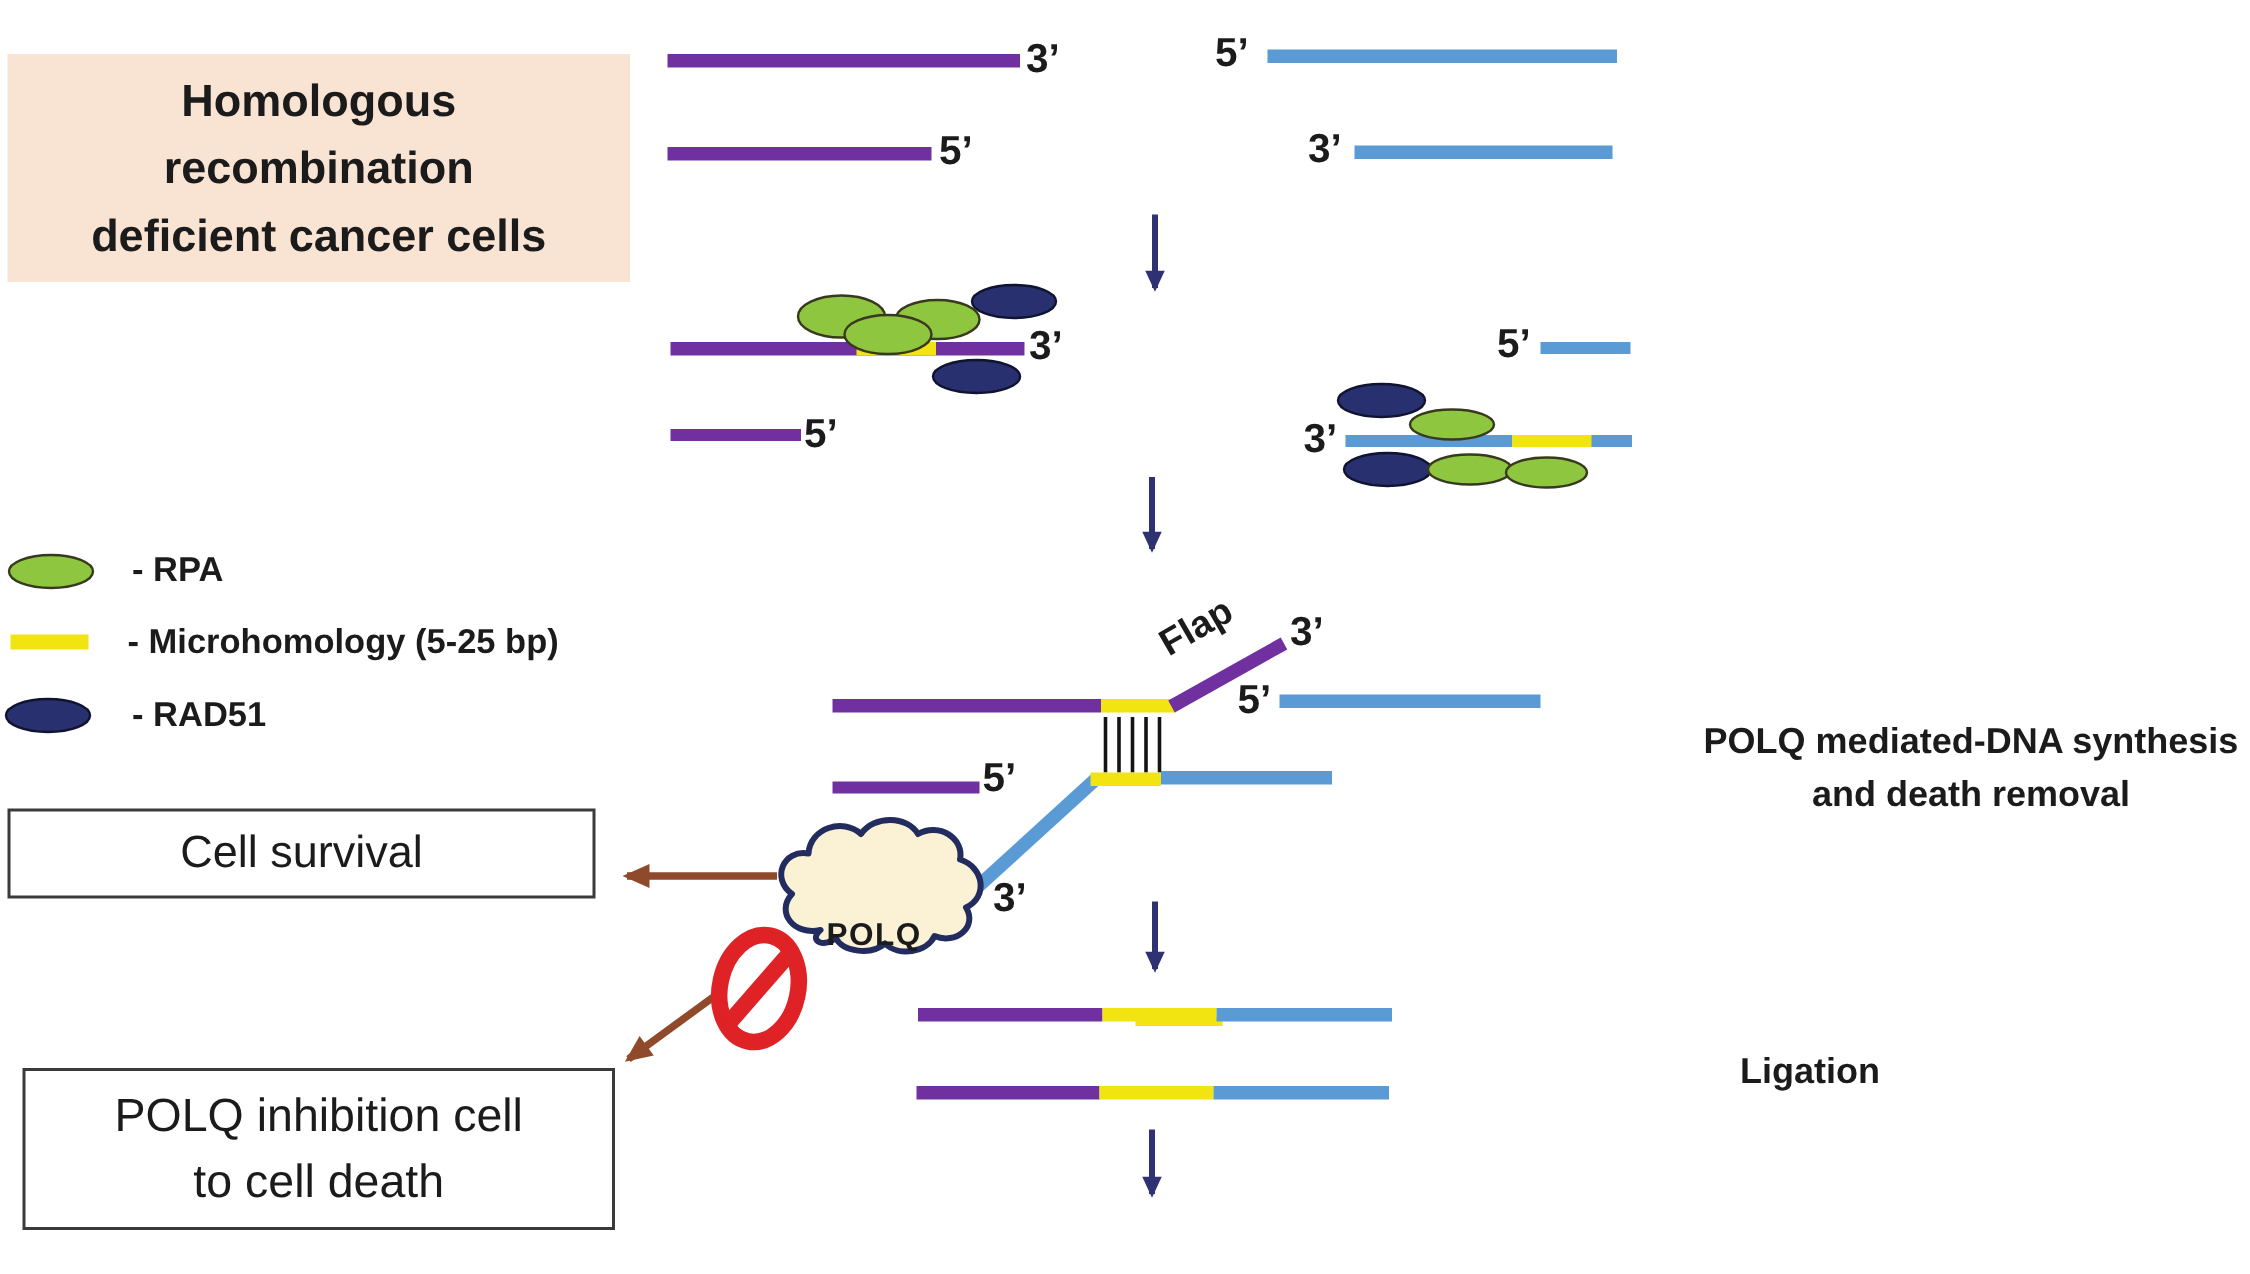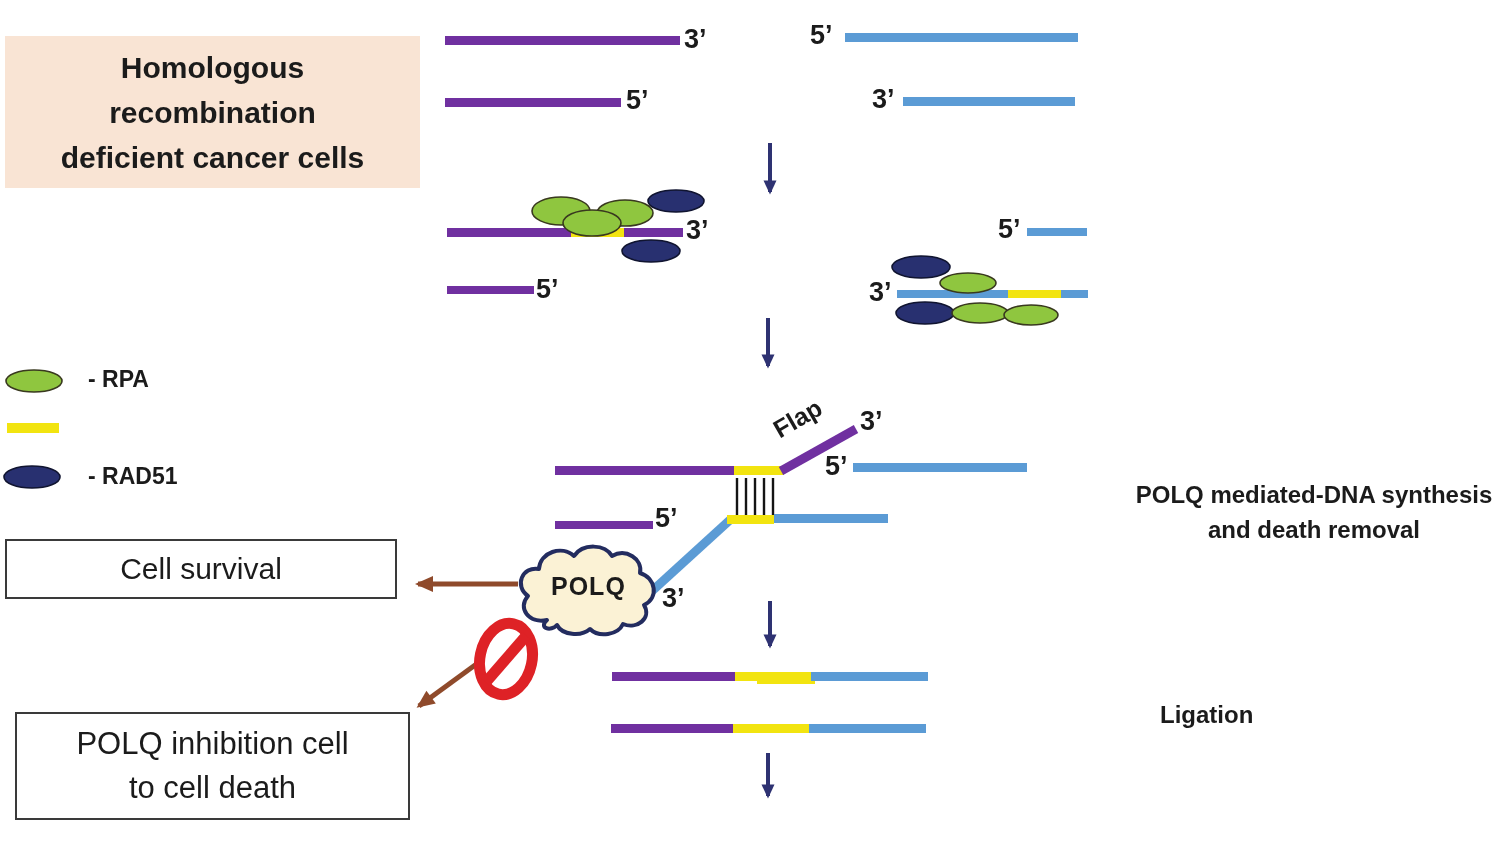--- a/index.html
+++ b/index.html
@@ -47,21 +47,21 @@
     background:#ffffff;border:2px solid #3a3a3a;
     display:flex;flex-direction:column;align-items:center;justify-content:center;
     font-weight:normal;text-align:center;
   }
   #cell-survival-box{left:5px;top:539px;width:388px;height:56px;font-size:30px;}
   #polq-inhibition-box{left:15px;top:712px;width:391px;height:104px;font-size:31px;line-height:44px;}
   .stage-label{font-size:24px;}
   .prime{font-size:27px;}
   .legend-label{font-size:23px;}
   #flap-label{transform:rotate(-30deg);transform-origin:center;font-size:25px;}
-  #polq-label{font-size:25px;letter-spacing:1px;}
+  #polq-label{font-size:21px;letter-spacing:1px;margin-top:40px;}
   #polq-synth-label{width:372px;text-align:center;line-height:35px;white-space:normal;}
   #error-prone-label{color:#1E2240;}
 </style>
 </head>
 <body>
 
 <div id="canvas">
 
   <svg width="1500" height="849" viewBox="0 0 1500 849">
     <defs>
@@ -149,20 +149,21 @@
     <div>deficient cancer cells</div>
   </div>
 
   <div class="abs layer2 txt stage-label" id="polq-synth-label" style="left:1128px;top:477px;">
     <div>POLQ mediated-DNA synthesis</div>
     <div>and death removal</div>
   </div>
   <div class="abs layer2 txt stage-label" style="left:1160px;top:701px;text-align:right;">Ligation</div>
 
   <div class="abs layer2 txt legend-label" style="left:88px;top:366px;">- RPA</div>
+  <div class="abs layer2 txt legend-label" style="left:85px;top:414px;">- Microhomology (5-25 bp)</div>
   <div class="abs layer2 txt legend-label" style="left:88px;top:463px;">- RAD51</div>
 
   <div class="abs layer2 outcome-box" id="cell-survival-box">
     <div>Cell survival</div>
   </div>
   <div class="abs layer2 outcome-box" id="polq-inhibition-box">
     <div>POLQ inhibition cell</div>
     <div>to cell death</div>
   </div>
 

